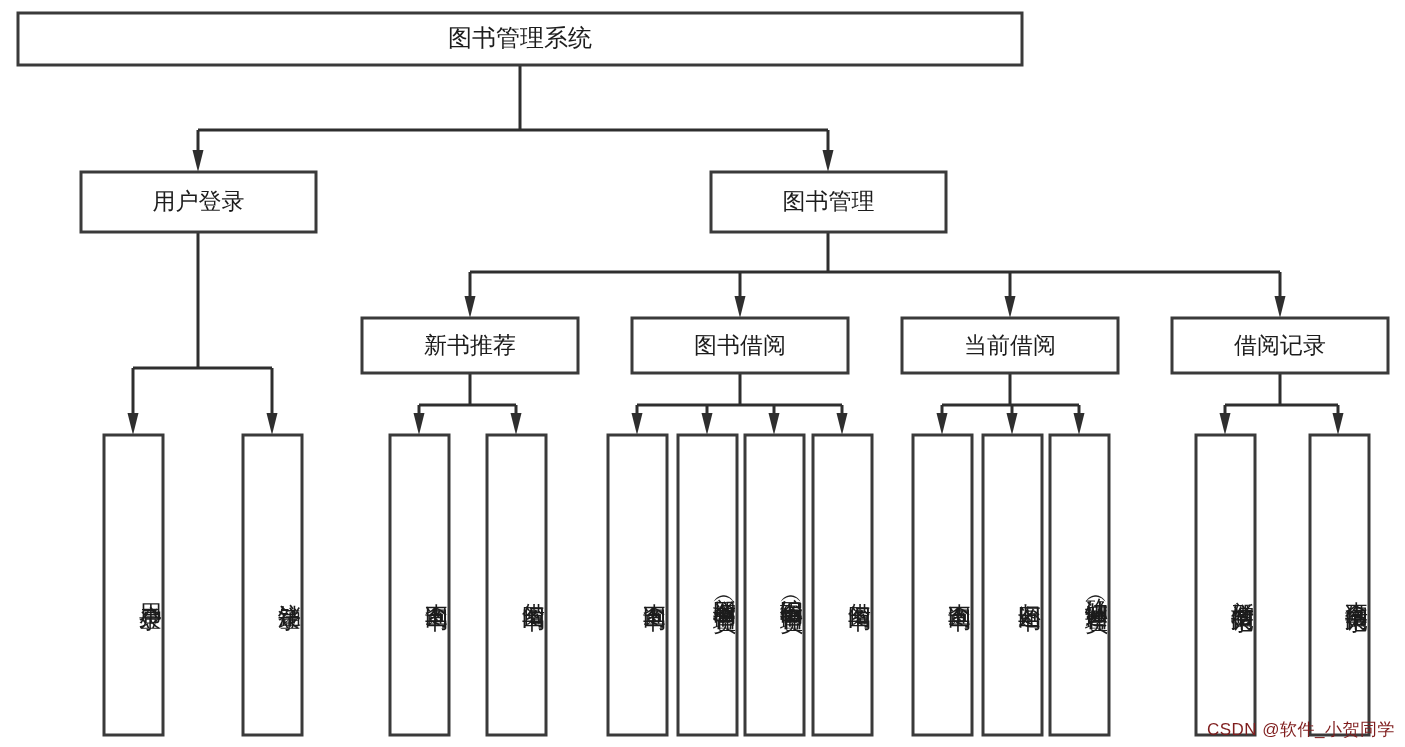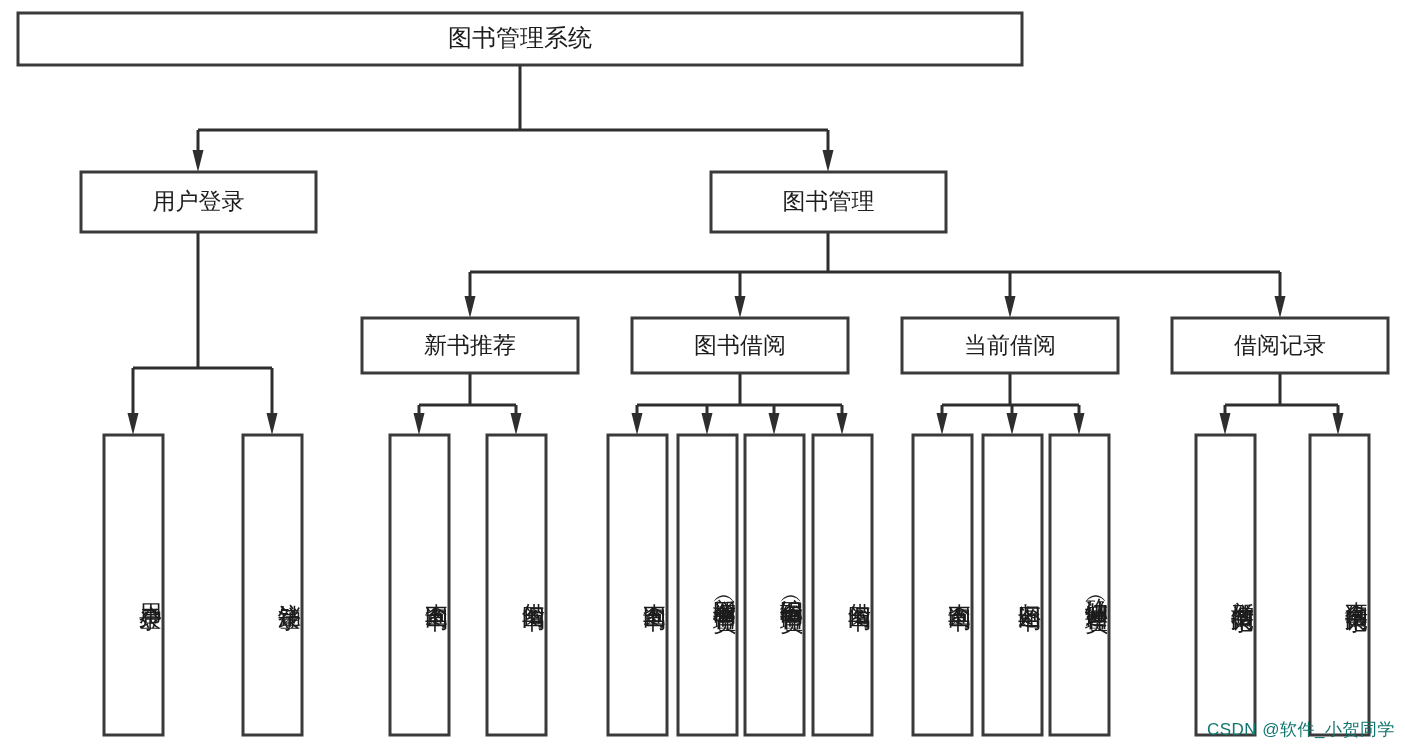--- a/index.html
+++ b/index.html
@@ -70,21 +70,21 @@
     letter-spacing: 2px;
     white-space: nowrap;
     pointer-events: none;
   }
   .watermark {
     position: absolute;
     right: 10px;
     bottom: 6px;
     font-family: "Liberation Sans", "DejaVu Sans", sans-serif;
     font-size: 17px;
-    color: #0f766e;
+    color: #7f1d1d;
     letter-spacing: 0.5px;
     user-select: none;
   }
 </style>
 </head>
 <body>
 
 <div id="diagram-root">
   <svg class="diagram-canvas" viewBox="0 0 1405 747">
     <g id="connector-layer">

